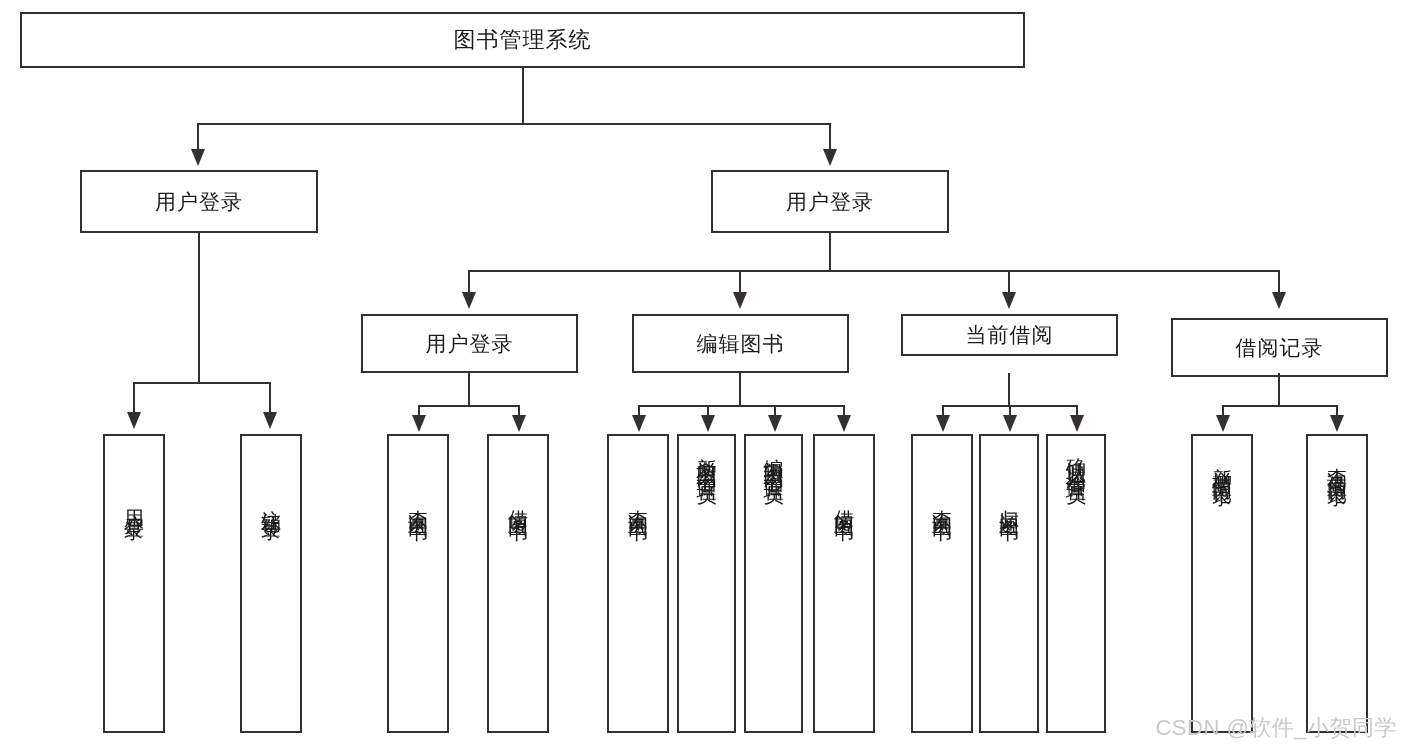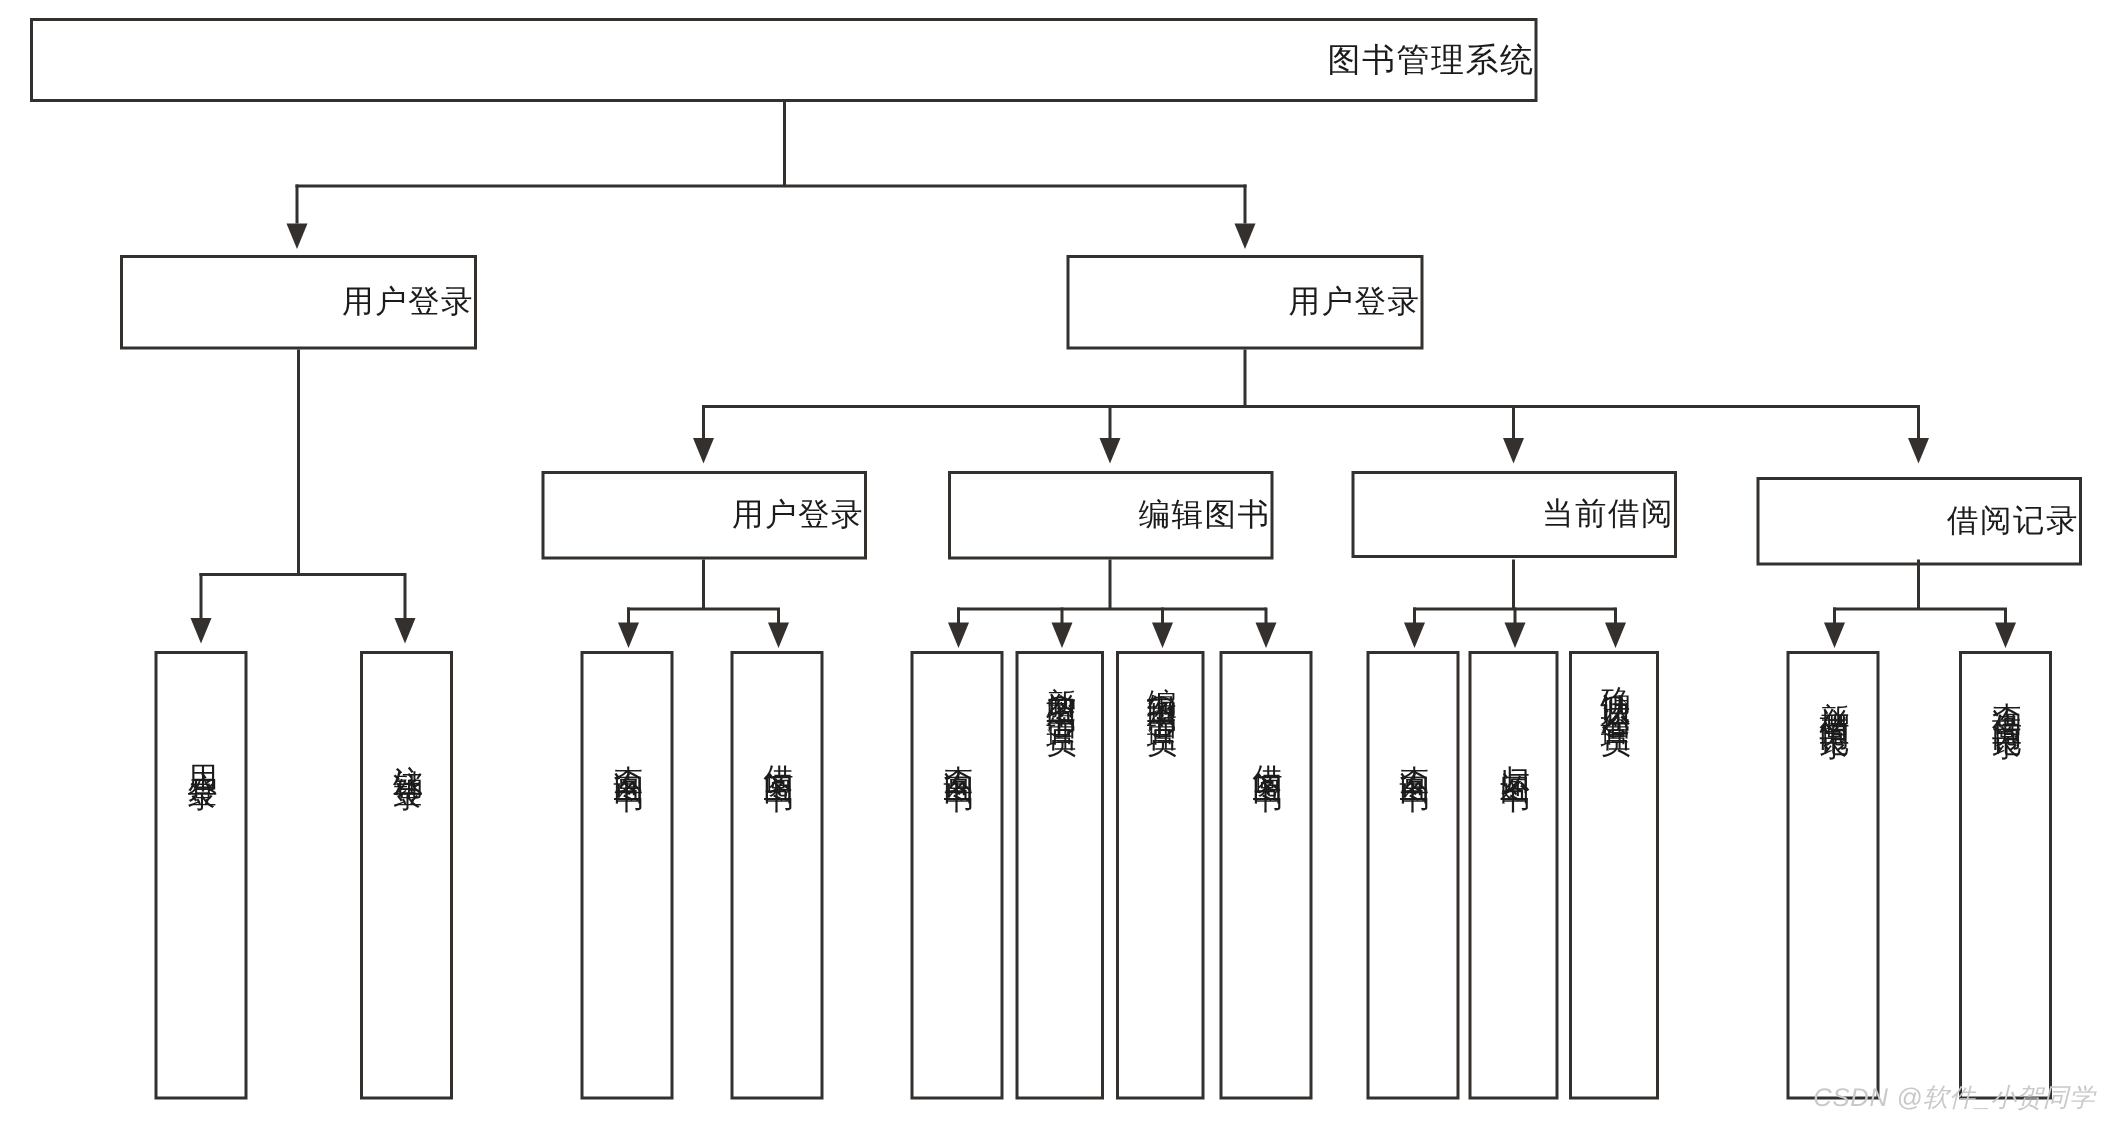--- a/index.html
+++ b/index.html
@@ -19,21 +19,21 @@
     overflow: hidden;
   }
   
   .node {
     position: absolute;
     box-sizing: border-box;
     background: #ffffff;
     border: 2px solid #33302e;
     display: flex;
     align-items: center;
-    justify-content: flex-end;
+    justify-content: center;
     color: #1b1b1b;
   }
   .node.h {            
     font-size: 21px;
     letter-spacing: 1px;
     line-height: 1.2;
   }
   .node.root {
     font-size: 22px;
   }
@@ -70,26 +70,25 @@
     border-left: 7px solid transparent;
     border-right: 7px solid transparent;
     border-top: 17px solid #33302e;
   }
 
   
   #watermark {
     position: absolute;
     right: 8px;
     bottom: 4px;
-    font-size: 17px;
+    font-size: 22px;
     color: #c9c9c9;
     letter-spacing: 0.5px;
     white-space: nowrap;
     pointer-events: none;
-    font-style: italic;
   }
 </style>
 </head>
 <body>
 
 <div id="canvas">
 
   <div class="node h root" style="left:20px; top:12px; width:1005px; height:56px;">
     <span>图书管理系统</span>
   </div>
@@ -127,21 +126,21 @@
   <div class="arrow" style="left:1002px; top:292px;"></div>
   <div class="line vline" style="left:1278px; top:270px; height:22px;"></div>
   <div class="arrow" style="left:1272px; top:292px;"></div>
 
   <div class="node h" style="left:361px; top:314px; width:217px; height:59px;">
     <span>用户登录</span>
   </div>
   <div class="node h" style="left:632px; top:314px; width:217px; height:59px;">
     <span>编辑图书</span>
   </div>
-  <div class="node h" style="left:901px; top:314px; width:217px; height:58px;">
+  <div class="node h" style="left:901px; top:314px; width:217px; height:42px;">
     <span>当前借阅</span>
   </div>
   <div class="node h" style="left:1171px; top:318px; width:217px; height:59px;">
     <span>借阅记录</span>
   </div>
 
   <div class="line vline" style="left:468px; top:373px; height:33px;"></div>
   <div class="line hline" style="left:418px; top:405px; width:100px;"></div>
   <div class="line vline" style="left:418px; top:405px; height:12px;"></div>
   <div class="arrow" style="left:412px; top:415px;"></div>

